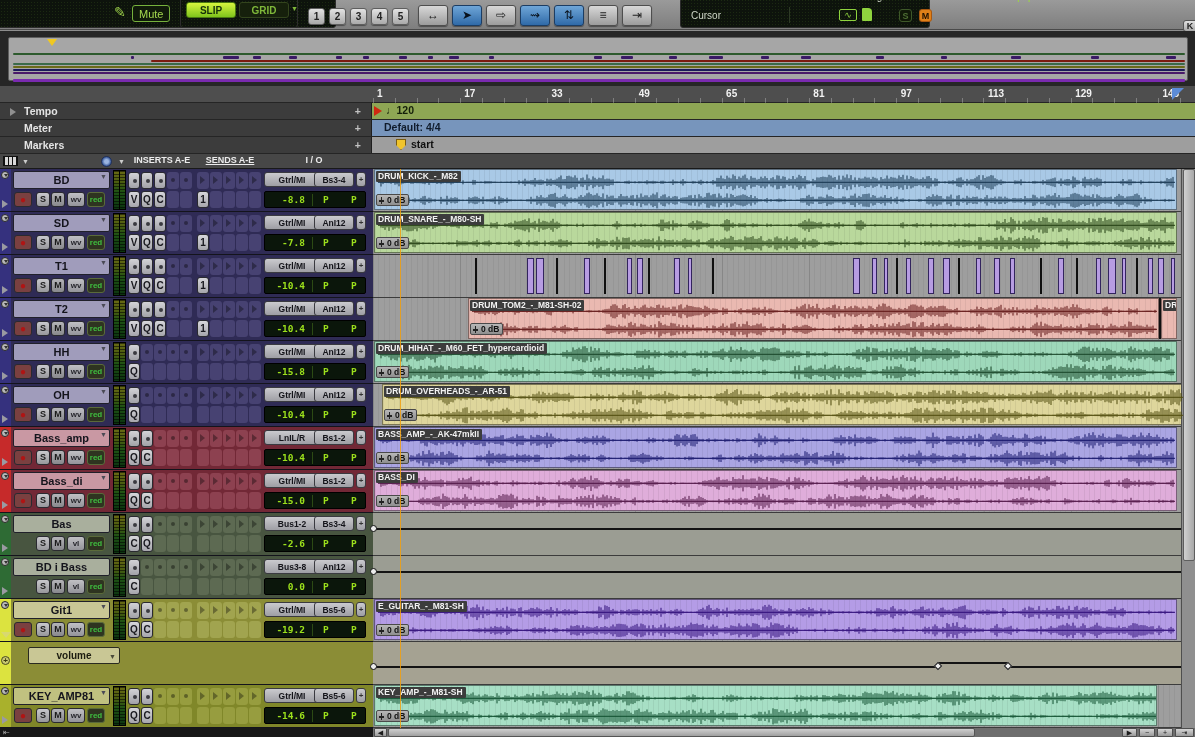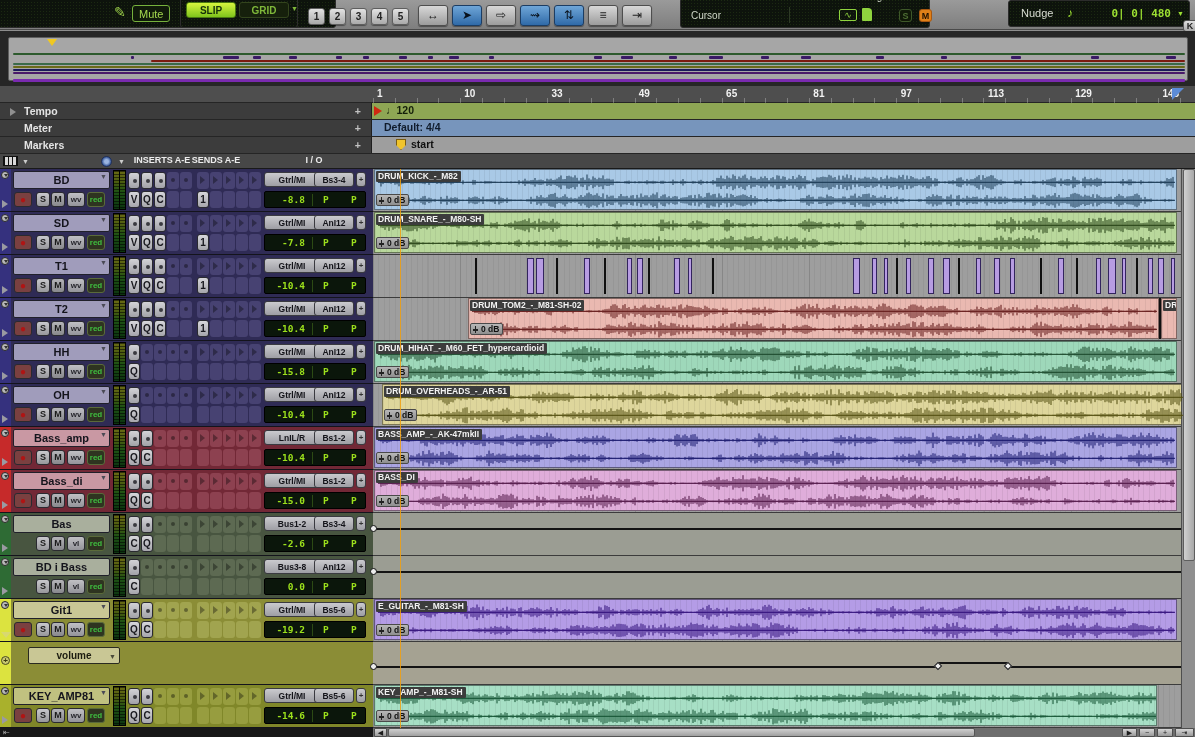--- a/index.html
+++ b/index.html
@@ -235,26 +235,20 @@
       <span id="cursor-div"></span>
       <span id="clip-ind-icon">∿</span>
       <span id="page-icon"></span>
       <span class="minibadge" id="badge-s">S</span>
       <span class="minibadge" id="badge-m">M</span>
     </div>
     <div id="length-sliver">
       <span>Length</span>
       <span class="val">0| 0| 000</span>
     </div>
-    <div class="lcdpanel" id="nudge-panel">
-      <span id="nudge-label">Nudge</span>
-      <span id="nudge-note">♪</span>
-      <span id="nudge-value">0| 0| 480</span>
-      <span id="nudge-dd">▼</span>
-    </div>
     <div id="focus-k">K</div>
   </div>
 
   <div id="universe">
     <div id="universe-inner">
       <div id="umarker"></div>
     <div class="uline" style="left: 4px; top: 15px; width: 1172px; height: 2px; background: rgb(45, 90, 45);"></div>
         <div class="uline" style="left: 142px; top: 22px; width: 1034px; height: 2px; background: rgb(122, 26, 16);"></div>
         <div class="uline" style="left: 4px; top: 25px; width: 1172px; height: 2px; background: rgb(58, 106, 74);"></div>
         <div class="uline" style="left: 4px; top: 28px; width: 1172px; height: 2px; background: rgb(106, 106, 26);"></div>
@@ -283,21 +277,21 @@
         <div class="uline" style="left: 1082px; top: 18px; width: 8px; height: 3px; background: rgb(58, 26, 102);"></div>
         <div class="uline" style="left: 1157px; top: 18px; width: 10px; height: 3px; background: rgb(58, 26, 102);"></div>
       </div>
   </div>
 
   <div id="rulers">
     <div class="rrow" id="row-bars">
       <div id="bar-ticks"></div>
       <div id="bar-numbers">
           <div class="barnum" style="left: 377px;">1</div>
-          <div class="barnum" style="left: 464.272px;">10</div>
+          <div class="barnum" style="left: 464.272px;">17</div>
           <div class="barnum" style="left: 551.544px;">33</div>
           <div class="barnum" style="left: 638.816px;">49</div>
           <div class="barnum" style="left: 726.088px;">65</div>
           <div class="barnum" style="left: 813.36px;">81</div>
           <div class="barnum" style="left: 900.632px;">97</div>
           <div class="barnum" style="left: 987.904px;">113</div>
           <div class="barnum" style="left: 1075.18px;">129</div>
           <div class="barnum" style="left: 1162.45px;">145</div>
         </div>
       <div id="ruler-flag"></div>
@@ -327,21 +321,21 @@
       </div>
     </div>
   </div>
 
   <div id="colhead">
     <span id="col-icon"></span>
     <span id="col-icon-dd">▼</span>
     <span id="clock-icon"></span>
     <span id="clock-dd">▼</span>
     <span class="sec" style="left:128px;width:68px;">INSERTS A-E</span>
-    <span class="sec" style="left:183px;width:66px;">SENDS A-E</span>
+    <span class="sec" style="left:197px;width:66px;text-decoration:underline;">SENDS A-E</span>
     <span class="sec" style="left:264px;width:100px;">I / O</span>
   </div>
 
   <div id="tracks">
       <div class="trow" style="--bg: #2f2b55; --strip: #35317e; --slot: #474272; --plate: #a09cbb;">
     <div class="lp">
       <div class="strip">
         <span class="strip-circ"></span>
         <span class="strip-tri"></span>
       </div>

